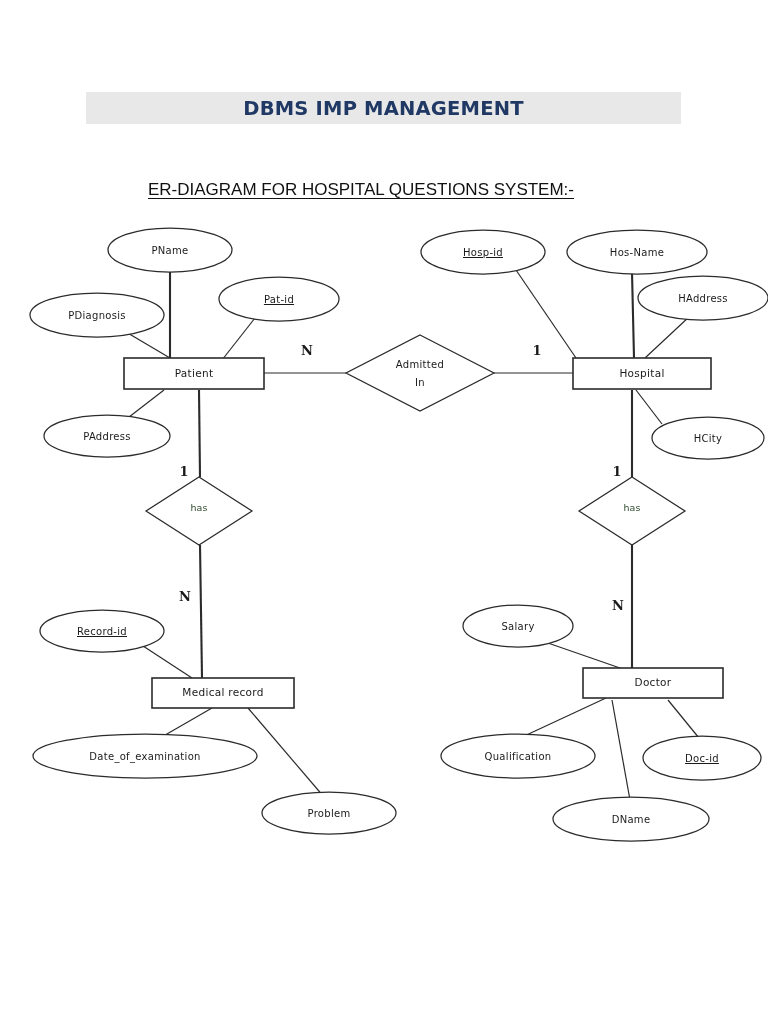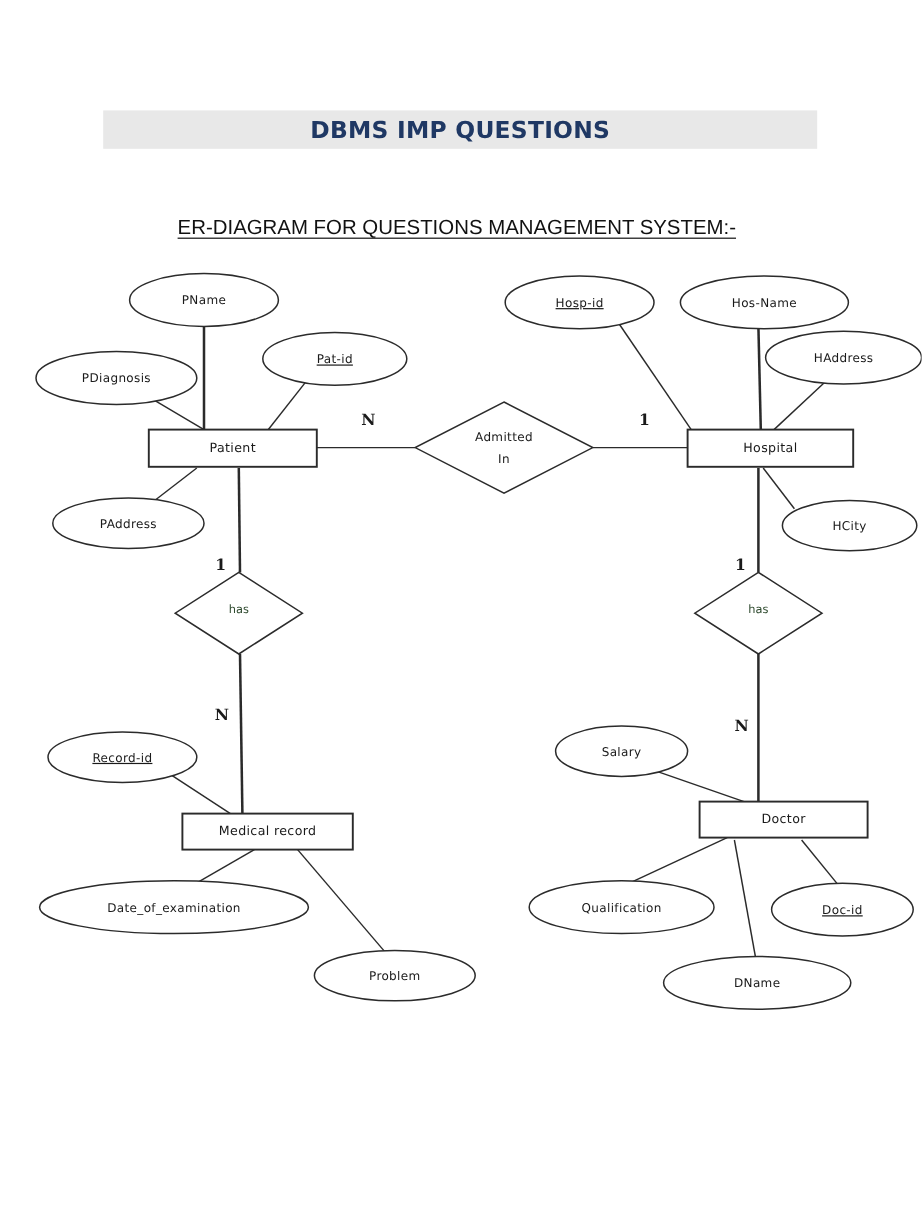--- a/index.html
+++ b/index.html
@@ -119,22 +119,22 @@
     text-anchor: middle;
     dominant-baseline: middle;
   }
 </style>
 </head>
 <body>
 
 <div id="page">
 
   <div id="title-band"></div>
-  <div id="title-text">DBMS IMP QUESTIONS</div>
-  <div id="subtitle">ER-DIAGRAM FOR QUESTIONS MANAGEMENT SYSTEM:-</div>
+  <div id="title-text">DBMS IMP MANAGEMENT</div>
+  <div id="subtitle">ER-DIAGRAM FOR HOSPITAL QUESTIONS SYSTEM:-</div>
 
   <svg id="er-canvas" viewBox="0 0 768 1024">
 
     <line class="er-line-thick" x1="170" y1="272" x2="170" y2="360"></line>
     <line class="er-line" x1="255" y1="318" x2="222" y2="360"></line>
     <line class="er-line" x1="126" y1="332" x2="170" y2="358"></line>
     <line class="er-line" x1="120" y1="424" x2="164" y2="390"></line>
 
     <line class="er-line" x1="516" y1="270" x2="576" y2="358"></line>
     <line class="er-line-thick" x1="632" y1="272" x2="634" y2="358"></line>

